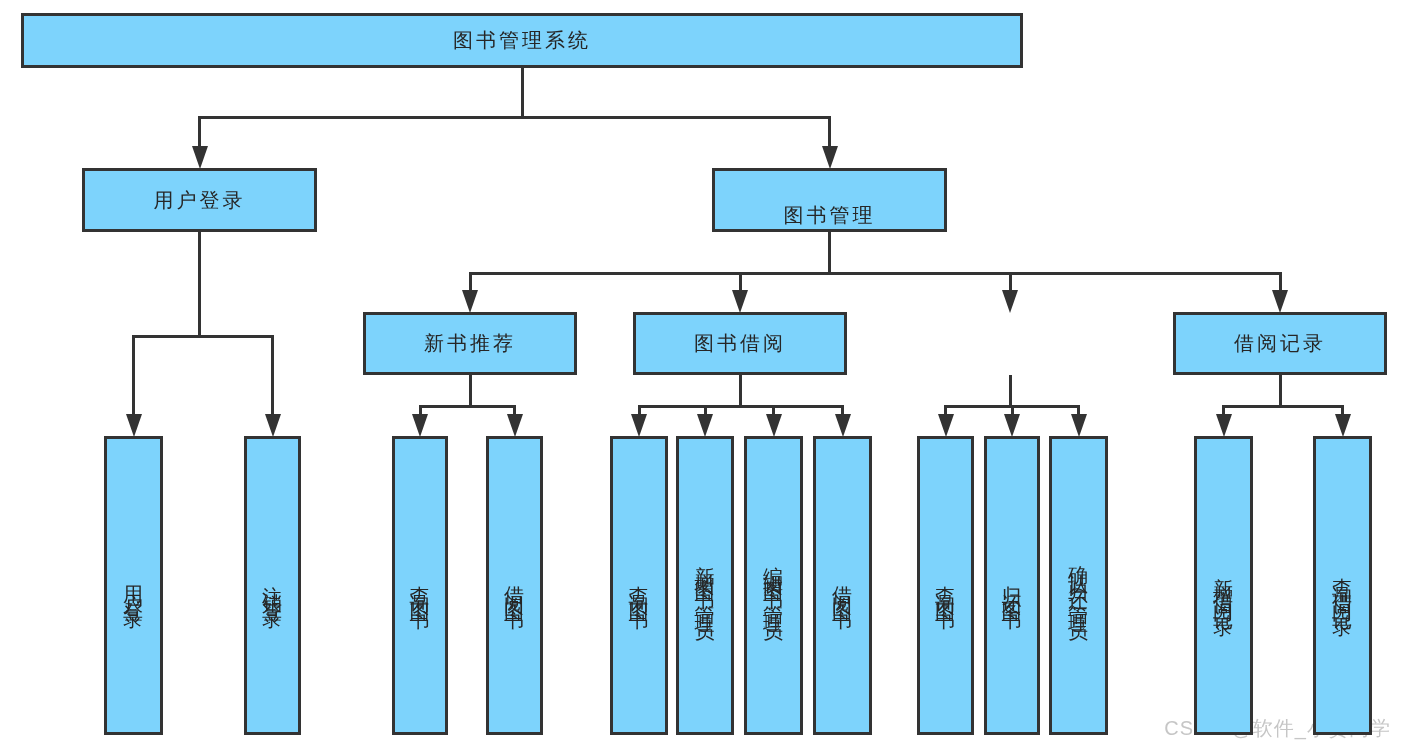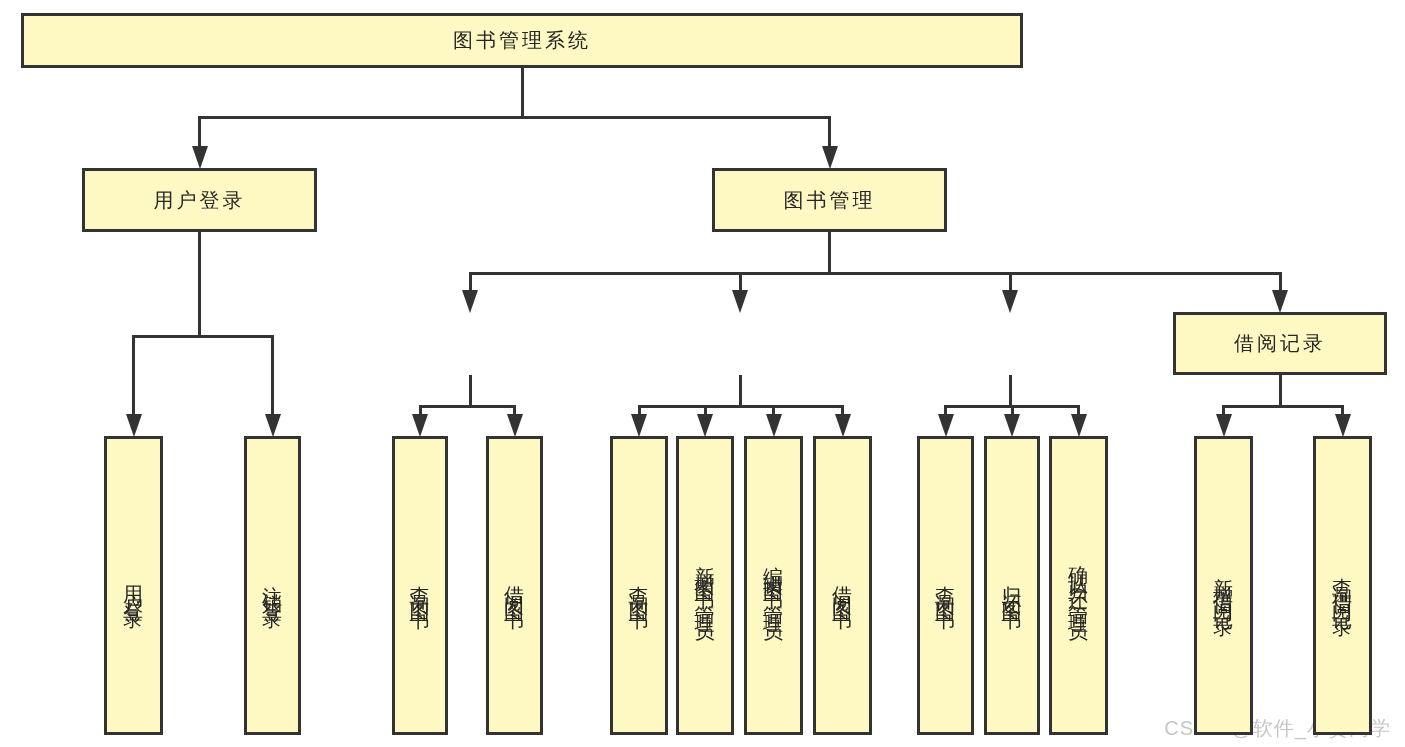--- a/index.html
+++ b/index.html
@@ -2,21 +2,21 @@
 <html><head>
 <meta charset="utf-8">
 <style>
   html,body{margin:0;padding:0;}
   body{
     width:1405px;height:747px;background:#ffffff;position:relative;overflow:hidden;
     font-family:"Liberation Sans","DejaVu Sans",sans-serif;
   }
   #canvas{position:absolute;left:0;top:0;width:1405px;height:747px;}
   .node{
-    position:absolute;box-sizing:border-box;background:#fef9c3;
+    position:absolute;box-sizing:border-box;background:#7dd3fc;
     border:3px solid #333333;color:#262626;
     display:flex;align-items:center;justify-content:center;
     font-size:20px;
   }
   .node.h .lbl{letter-spacing:3px;white-space:nowrap;}
   .node.v .lbl{
     writing-mode:vertical-rl;-webkit-writing-mode:vertical-rl;
     letter-spacing:8px;line-height:1;white-space:nowrap;
   }
   .line{position:absolute;background:#333333;}
@@ -86,22 +86,28 @@
     <div class="line" style="left: 1222px; top: 406px; width: 3px; height: 11px; background: rgb(51, 51, 51);"></div>
     <div class="arrow" style="left: 1215.5px; top: 414px; border-top-color: rgb(51, 51, 51);"></div>
     <div class="line" style="left: 1341px; top: 406px; width: 3px; height: 11px; background: rgb(51, 51, 51);"></div>
     <div class="arrow" style="left: 1334.5px; top: 414px; border-top-color: rgb(51, 51, 51);"></div>
     <div class="node h" style="left: 21px; top: 13px; width: 1002px; height: 55px; border-color: rgb(51, 51, 51); color: rgb(38, 38, 38);">
       <span class="lbl">图书管理系统</span>
     </div>
     <div class="node h" style="left: 82px; top: 168px; width: 235px; height: 64px; border-color: rgb(51, 51, 51); color: rgb(38, 38, 38);">
       <span class="lbl">用户登录</span>
     </div>
-    <div class="node h" style="left: 712px; top: 168px; width: 235px; height: 64px; border-color: rgb(51, 51, 51); color: rgb(38, 38, 38);">
+    <div class="node h" style="left: 712px; top: 168px; width: 235px; height: 64px; border-color: rgb(51, 51, 51); color: rgb(38, 38, 38); align-items: flex-end;">
       <span class="lbl">图书管理</span>
+    </div>
+    <div class="node h" style="left: 363px; top: 312px; width: 214px; height: 63px; border-color: rgb(51, 51, 51); color: rgb(38, 38, 38);">
+      <span class="lbl">新书推荐</span>
+    </div>
+    <div class="node h" style="left: 633px; top: 312px; width: 214px; height: 63px; border-color: rgb(51, 51, 51); color: rgb(38, 38, 38);">
+      <span class="lbl">图书借阅</span>
     </div>
     <div class="node h" style="left: 1173px; top: 312px; width: 214px; height: 63px; border-color: rgb(51, 51, 51); color: rgb(38, 38, 38);">
       <span class="lbl">借阅记录</span>
     </div>
     <div class="node v" style="left: 104px; top: 436px; width: 59px; height: 299px; border-color: rgb(51, 51, 51); color: rgb(38, 38, 38);">
       <span class="lbl">用户登录</span>
     </div>
     <div class="node v" style="left: 244px; top: 436px; width: 57px; height: 299px; border-color: rgb(51, 51, 51); color: rgb(38, 38, 38);">
       <span class="lbl">注销登录</span>
     </div>

